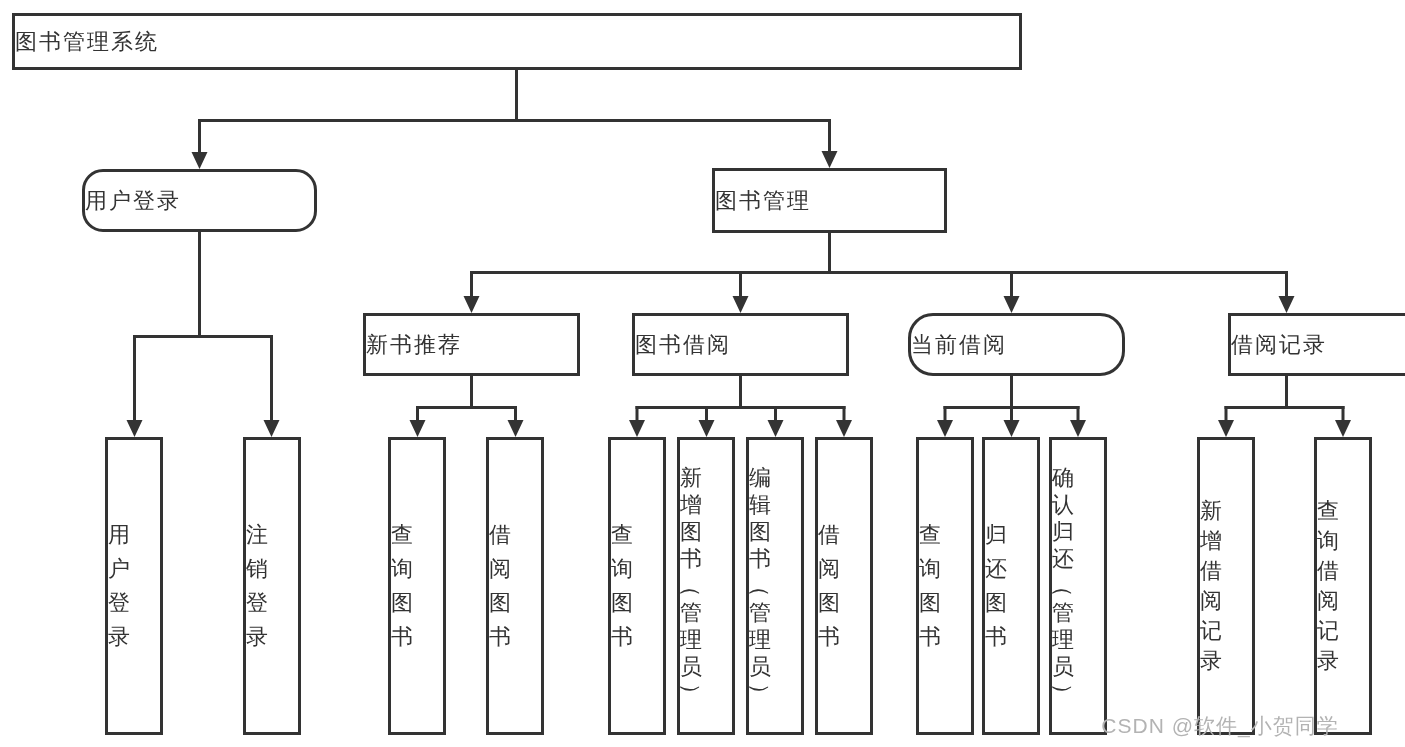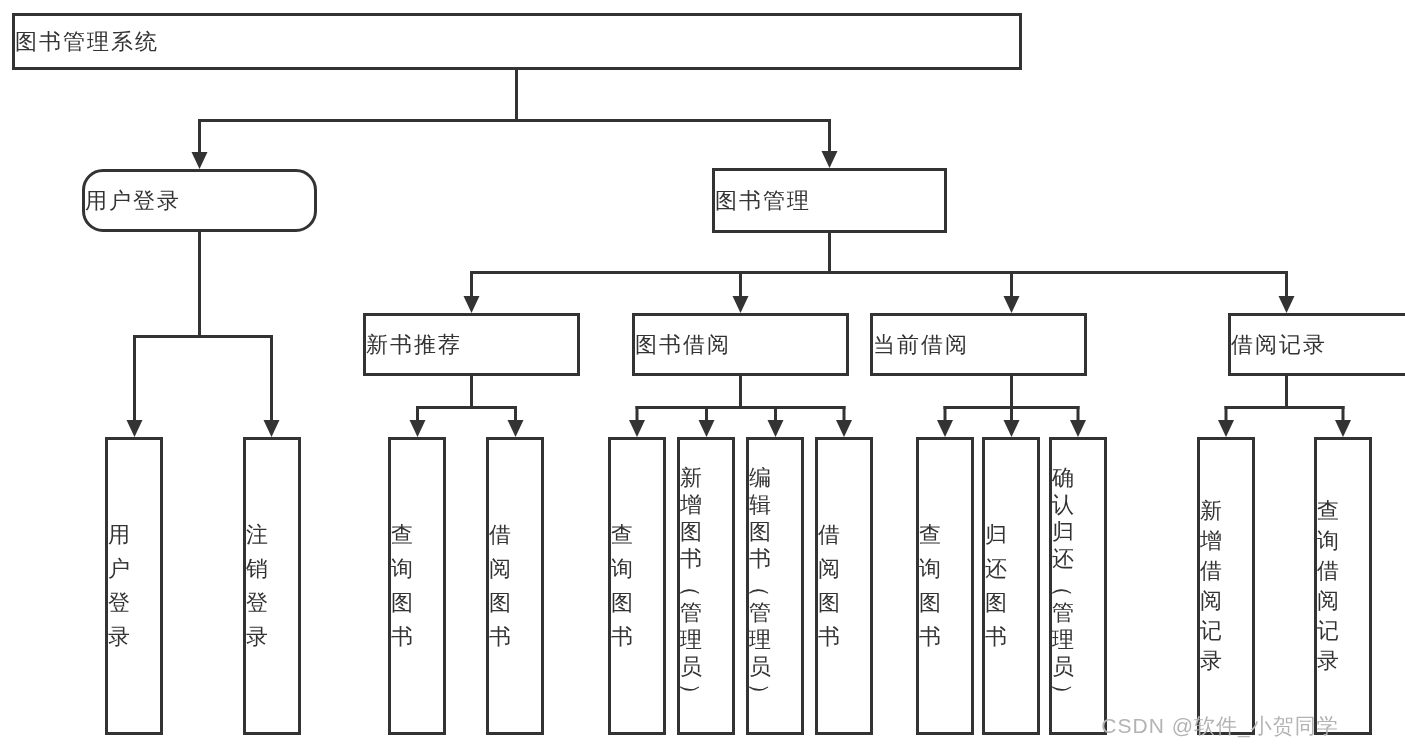--- a/index.html
+++ b/index.html
@@ -28,21 +28,21 @@
     font-size:22px;
     letter-spacing:2px;
     z-index:2;
   }
   .root{left:12px;top:13px;width:1010px;height:57px;}
   .l2a{left:82px;top:169px;width:235px;height:63px;border-radius:21px;}
   .l2b{left:712px;top:168px;width:235px;height:65px;}
   .l3{top:313px;width:217px;height:63px;}
   .l3a{left:363px;}
   .l3b{left:632px;}
-  .l3c{left:870px;}
+  .l3c{left:908px;border-radius:25px;}
   .l3d{left:1228px;}
   .vleaf{top:437px;width:58px;height:298px;letter-spacing:0;}
   .vtext{
     display:flex;
     flex-direction:column;
     align-items:center;
     justify-content:center;
     line-height:1;
   }
   .vtext span{display:block;line-height:1;}

